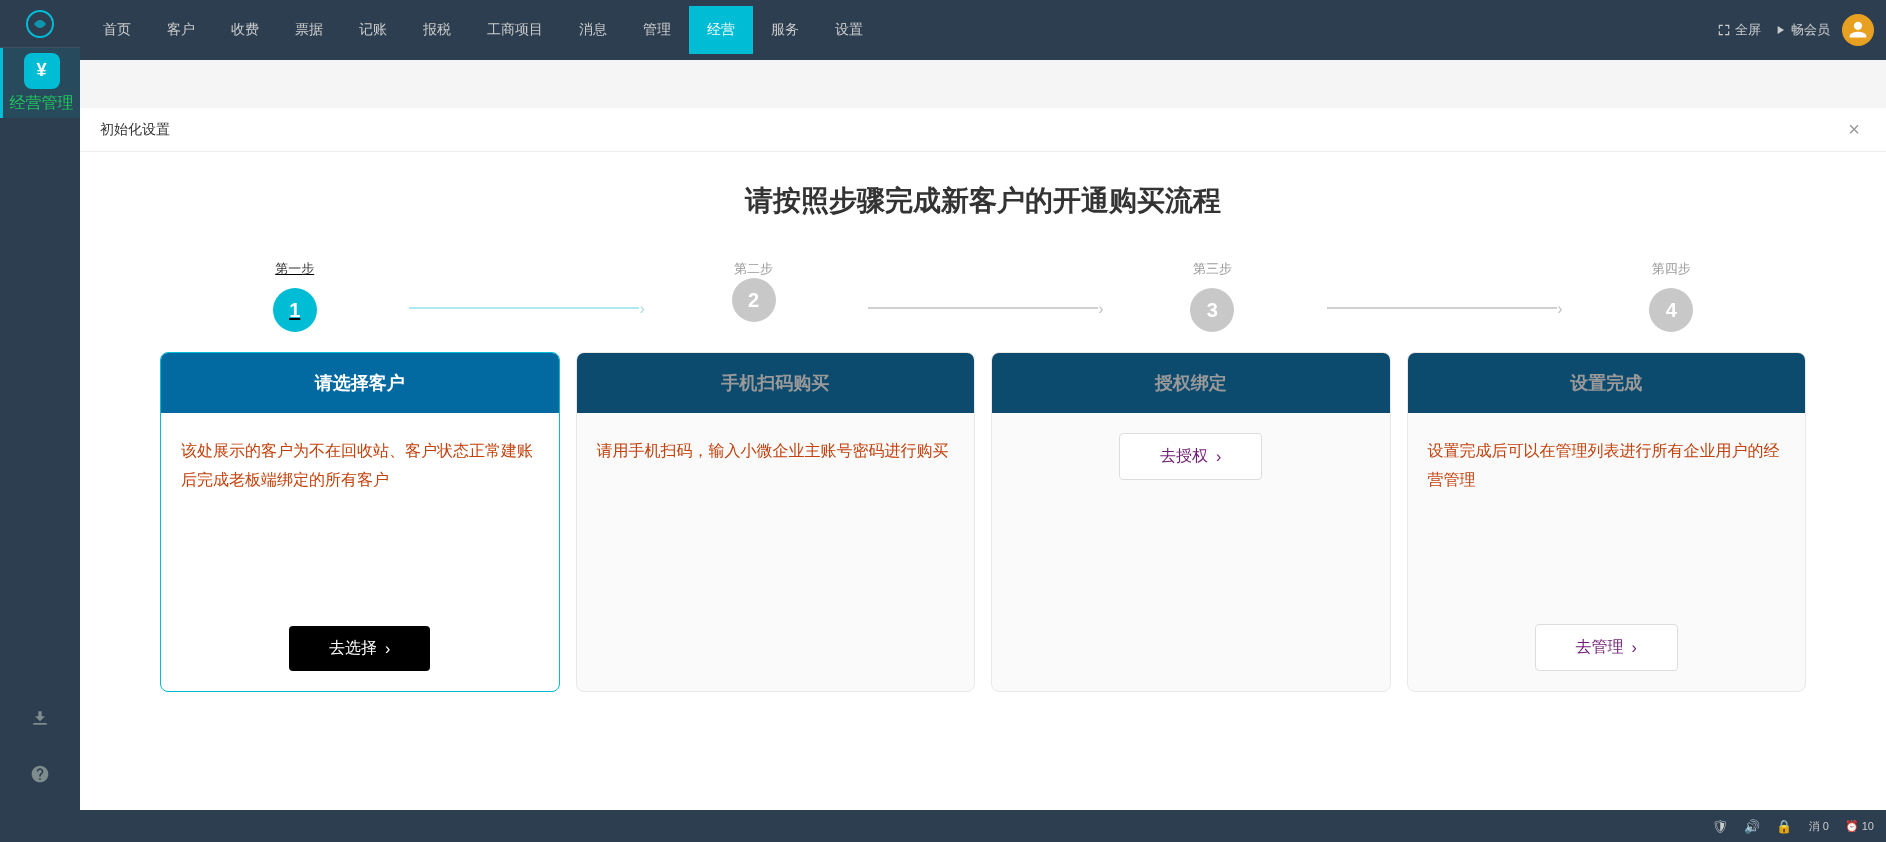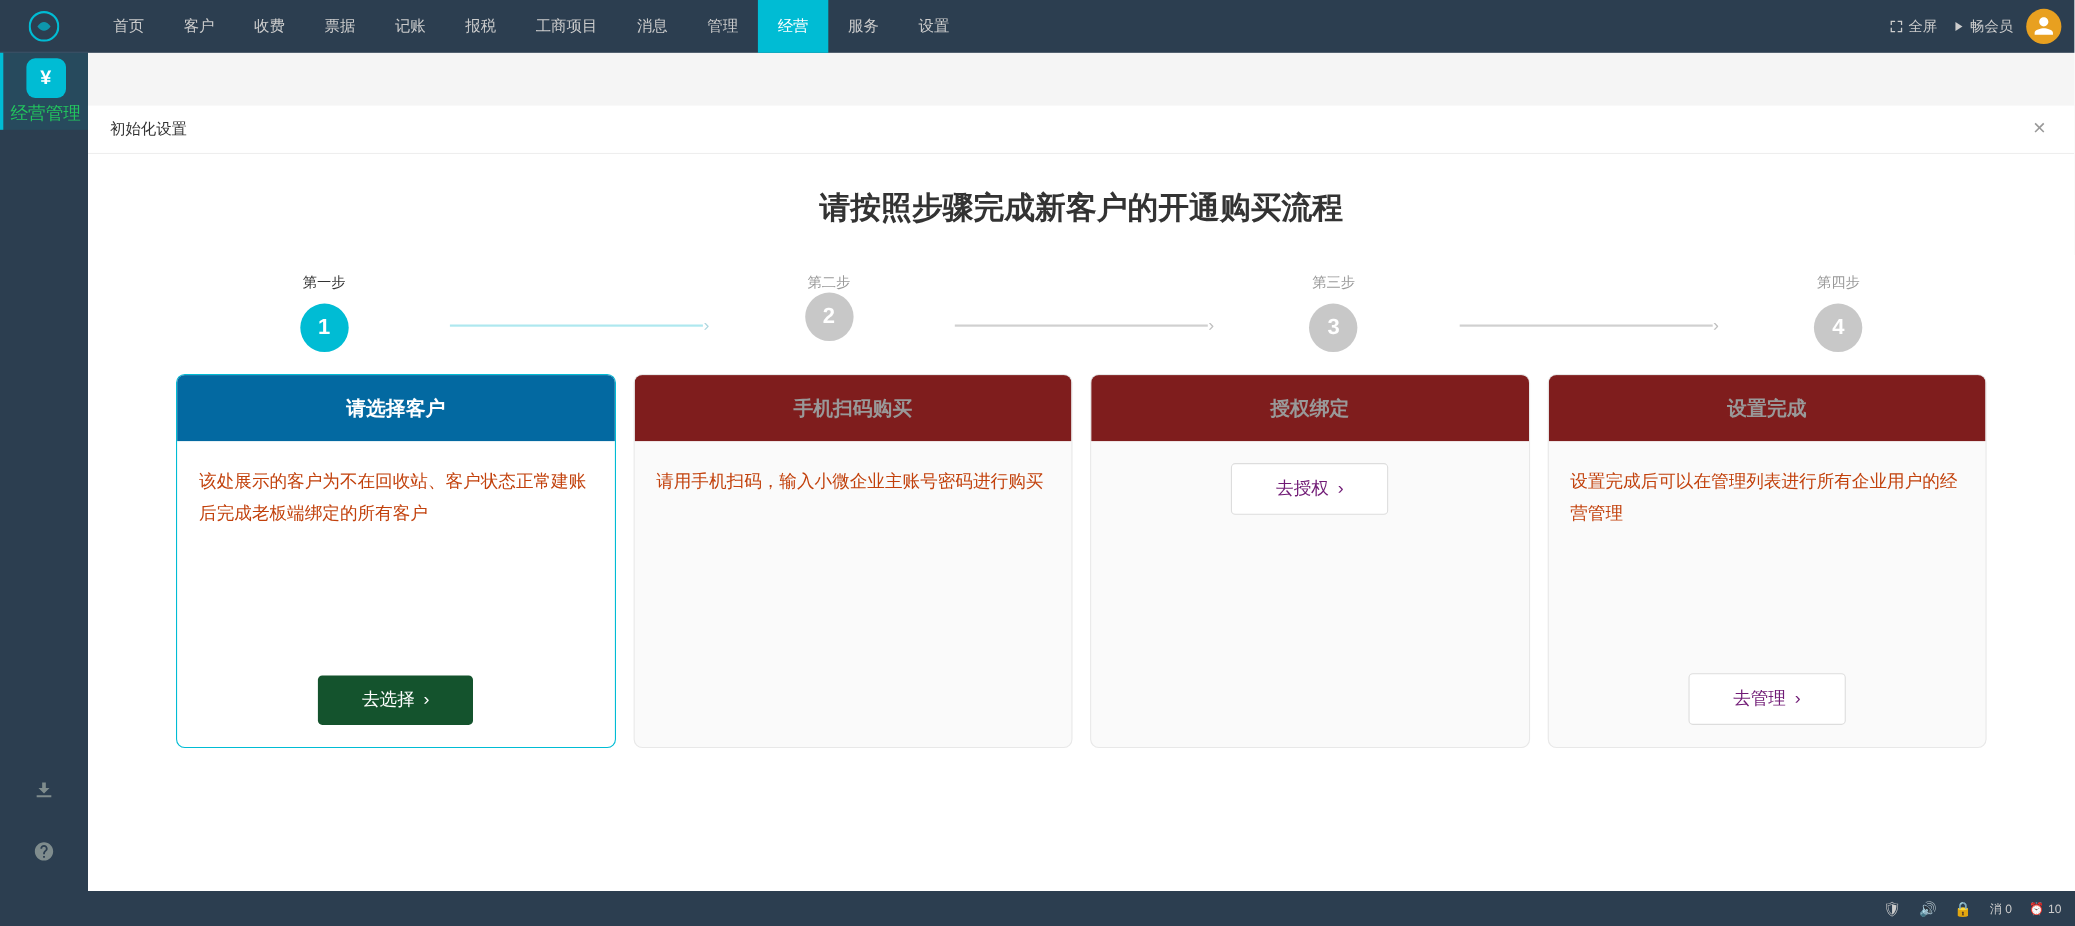--- a/index.html
+++ b/index.html
@@ -1,20 +1,20 @@
 <!DOCTYPE html>
 <html><head>
   <meta charset="utf-8">
   <style>
     * { box-sizing: border-box; margin: 0; padding: 0; }
     body { font-family: 'Microsoft YaHei', sans-serif; background: #f5f5f5; width: 1886px; height: 842px; overflow: hidden; }
 
     
     .top-nav {
-      height: 48px;
+      height: 60px;
       background: #2c3e50;
       display: flex;
       align-items: center;
       padding: 0 0 0 85px;
       position: relative;
     }
     .top-nav-item {
       color: #ccc;
       font-size: 14px;
       padding: 0 18px;
@@ -160,21 +160,21 @@
     }
     .card-header {
       padding: 18px 20px;
       font-size: 18px;
       font-weight: bold;
       text-align: center;
       color: #fff;
       background: #0369a1;
     }
     .card-header.inactive {
-      background: #7f1d1d;
+      background: #0c4a6e;
       color: #999;
     }
     .card-body {
       padding: 24px 20px;
       font-size: 16px;
       color: #c2410c;
       line-height: 1.8;
       flex: 1;
     }
     .card-footer {
@@ -186,21 +186,21 @@
       padding: 12px 40px;
       border-radius: 4px;
       font-size: 16px;
       cursor: pointer;
       border: none;
       display: flex;
       align-items: center;
       gap: 8px;
     }
     .btn-active {
-      background: #14532d;
+      background: #000000;
       color: #fff;
     }
     .btn-inactive {
       background: #fff;
       color: #701a75;
       border: 1px solid #ddd;
     }
 
     
     .status-bar {
@@ -289,21 +289,21 @@
   <div class="page-header">
     <span class="page-title">初始化设置</span>
     <span class="close-btn">×</span>
   </div>
 
   <div class="steps-container">
     <div class="steps-title">请按照步骤完成新客户的开通购买流程</div>
 
     <div style="display:flex; align-items:flex-start; padding: 0 60px; margin-bottom: 20px; position:relative;">
 
-      <div style="display:flex;flex-direction:column;align-items:center;flex:1;">
+      <div style="display:flex;flex-direction:column;align-items:center;flex:1;text-decoration:underline;">
         <div style="font-size:13px;color:#333;font-weight:500;margin-bottom:10px;">第一步</div>
         <div style="width:44px;height:44px;border-radius:50%;background:#00bcd4;display:flex;align-items:center;justify-content:center;font-size:20px;font-weight:bold;color:#fff;position:relative;z-index:2;">1</div>
       </div>
 
       <div style="flex:1;height:2px;background:#aee8ef;align-self:center;margin-top:24px;position:relative;">
         <div style="position:absolute;right:-6px;top:-7px;color:#b0d8e0;font-size:16px;">›</div>
       </div>
 
       <div style="display:flex;flex-direction:column;align-items:center;flex:1;">
         <div style="font-size:13px;color:#999;margin-bottom:0;">第二步</div>

